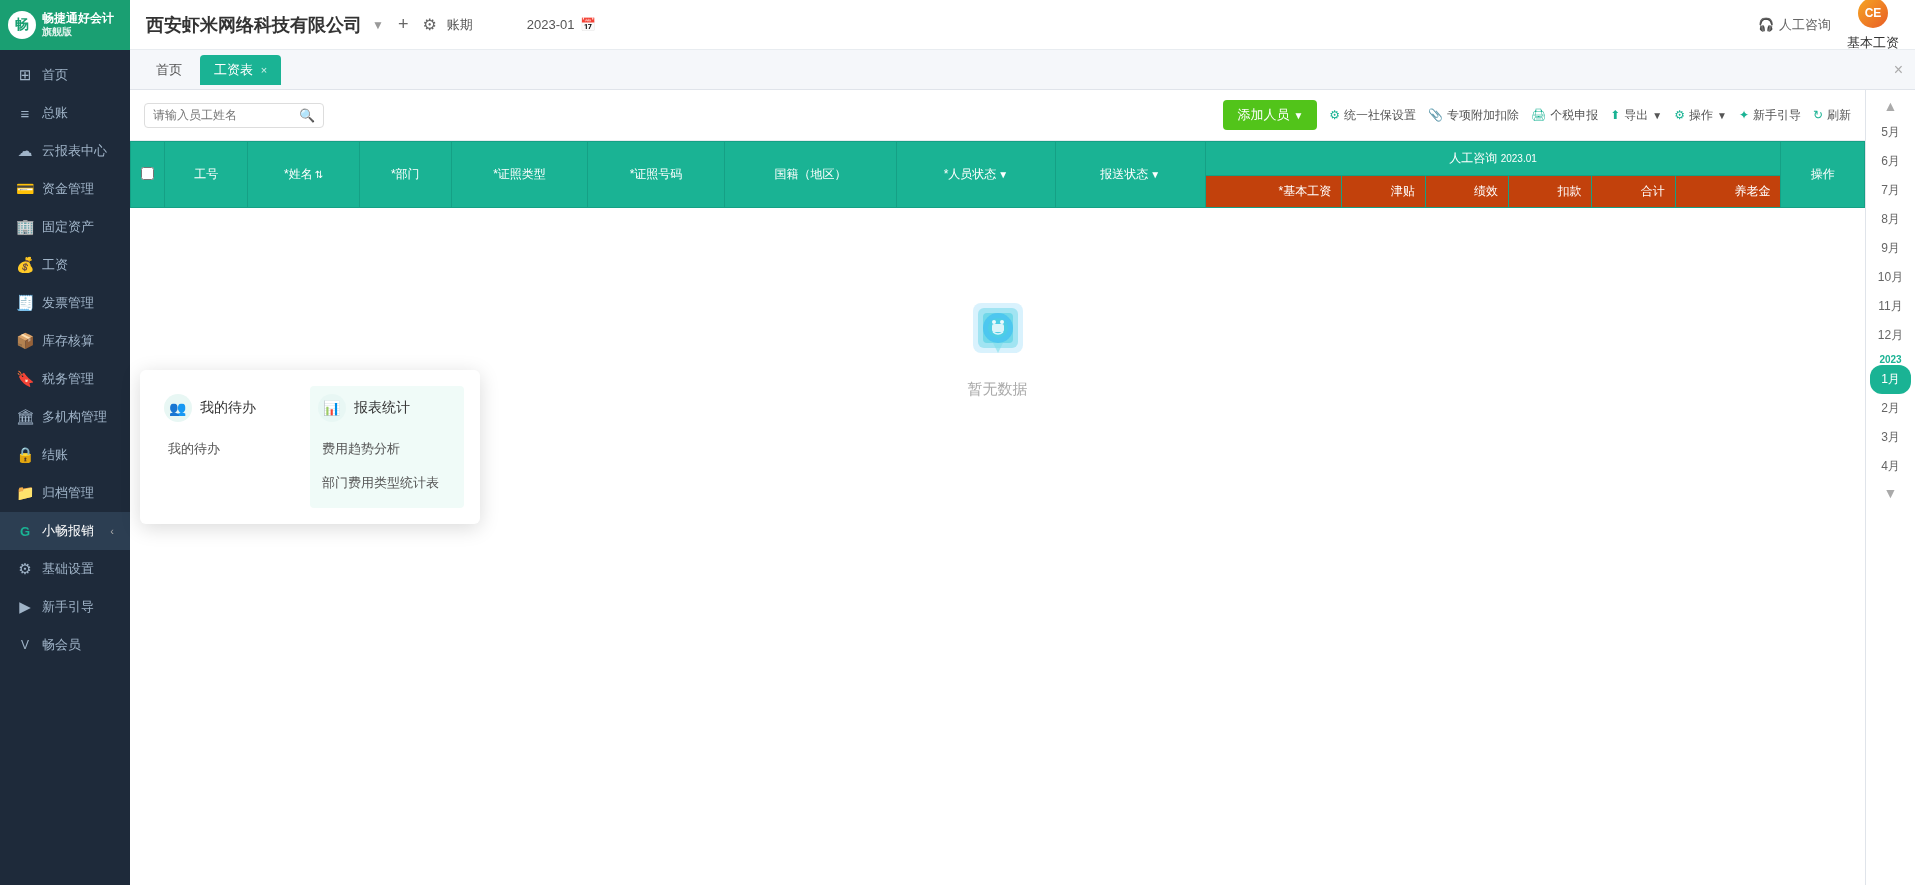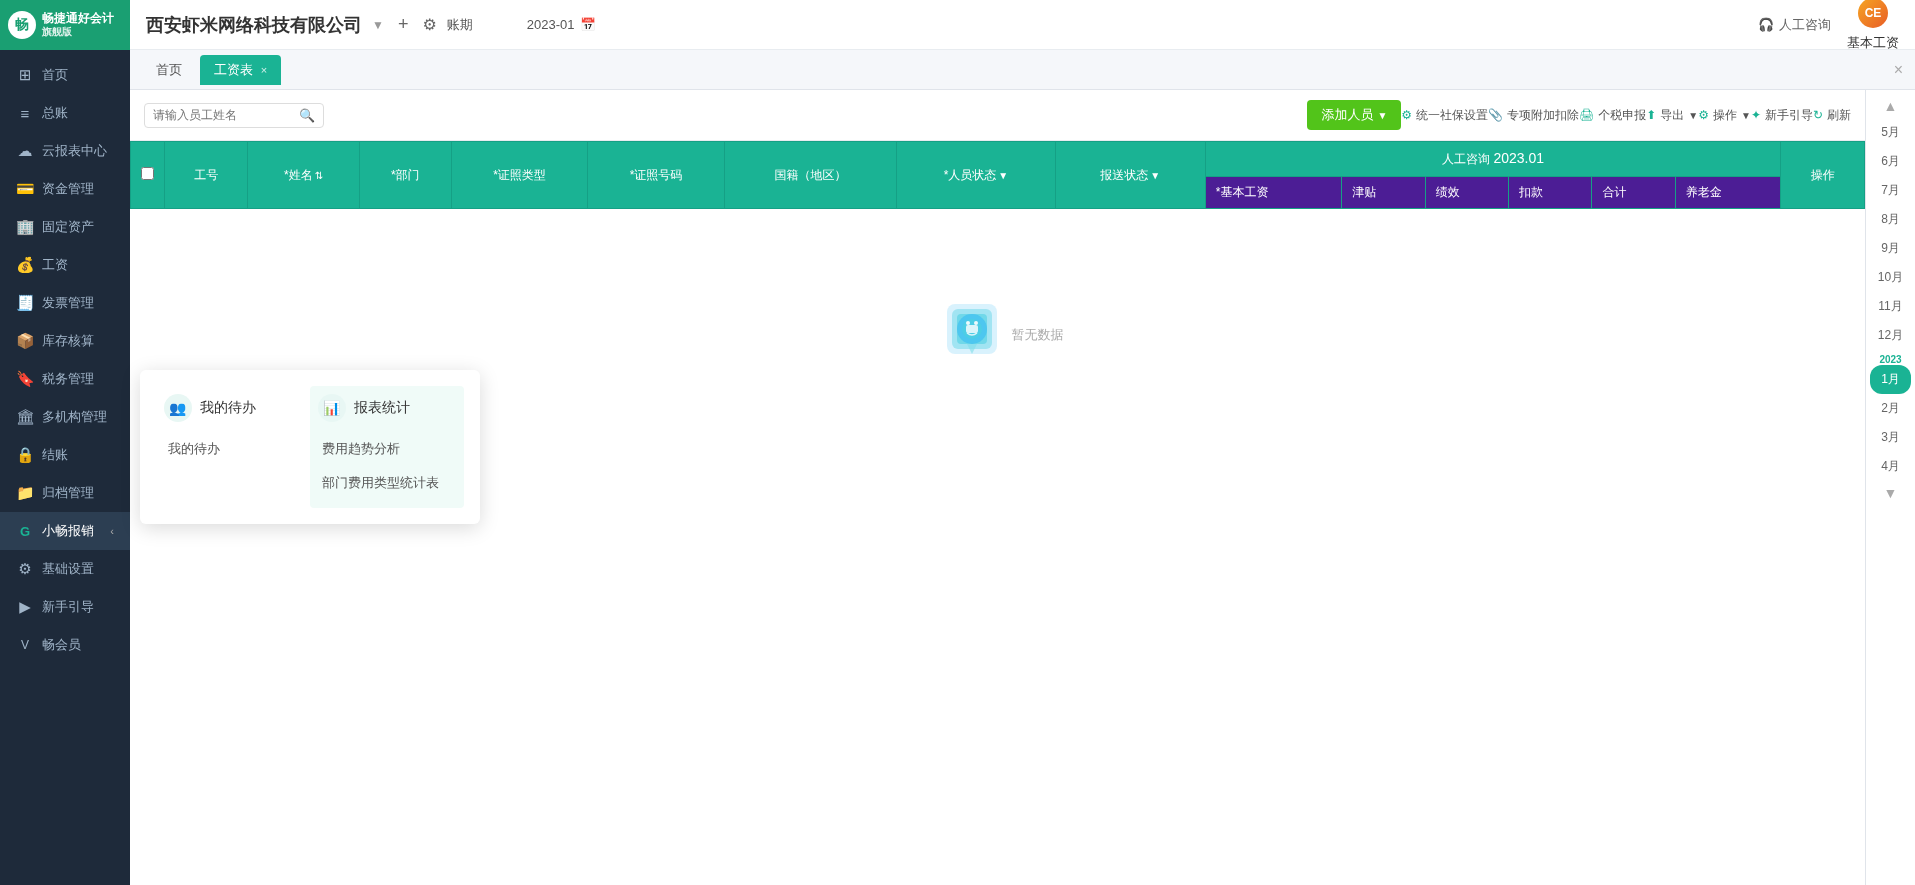--- a/index.html
+++ b/index.html
@@ -174,21 +174,21 @@
     }
     .search-input {
       border: none; outline: none;
       font-size: 12px; color: #4c1d95;
       width: 140px;
       background: transparent;
     }
     .search-icon { color: #aaa; font-size: 13px; }
     .toolbar-right {
       margin-left: auto;
-      display: flex; align-items: center; 
+      display: flex; align-items: center; gap: 12px;
     }
     .add-person-btn {
       background: #52c41a;
       color: white;
       border: none;
       border-radius: 4px;
       padding: 6px 14px;
       font-size: 13px;
       cursor: pointer;
       display: flex; align-items: center; gap: 4px;
@@ -213,41 +213,42 @@
     thead tr:first-child th {
       background: #1ab394;
       color: white;
       padding: 8px 10px;
       text-align: center;
       border: 1px solid #15a085;
       white-space: nowrap;
       font-weight: normal;
     }
     thead tr:last-child th {
-      background: #4c1d95;
+      background: #c2410c;
       color: white;
       padding: 7px 10px;
-      text-align: left;
+      text-align: right;
       border: 1px solid #15a085;
       white-space: nowrap;
       font-weight: normal;
     }
     .th-checkbox {
       width: 30px;
     }
     .th-sort { display: flex; align-items: center; justify-content: center; gap: 2px; }
 
     
     .empty-state {
       display: flex;
+      flex-direction: column;
       align-items: center;
       justify-content: center;
       padding: 80px 12px;
       color: #aaa;
-      font-size: 13px;
+      font-size: 15px;
     }
     .empty-icon {
       width: 80px; height: 80px;
       margin-bottom: 12px;
     }
 
     
     .month-sidebar {
       width: 50px;
       background: white;
@@ -537,21 +538,21 @@
                 </div>
               </th>
               <th rowspan="2">
                 <div class="th-sort">
                   <span>报送状态</span>
                   <span style="font-size:10px;">▼</span>
                 </div>
               </th>
               <th colspan="6">
                 <span>人工咨询</span>
-                <span style="font-size:14px;">2023.01</span>
+                <span style="font-size:10px;">2023.01</span>
               </th>
               <th rowspan="2">
                 <span>操作</span>
               </th>
             </tr>
             <tr>
               <th>
                 <span>*基本工资</span>
               </th>
               <th>

